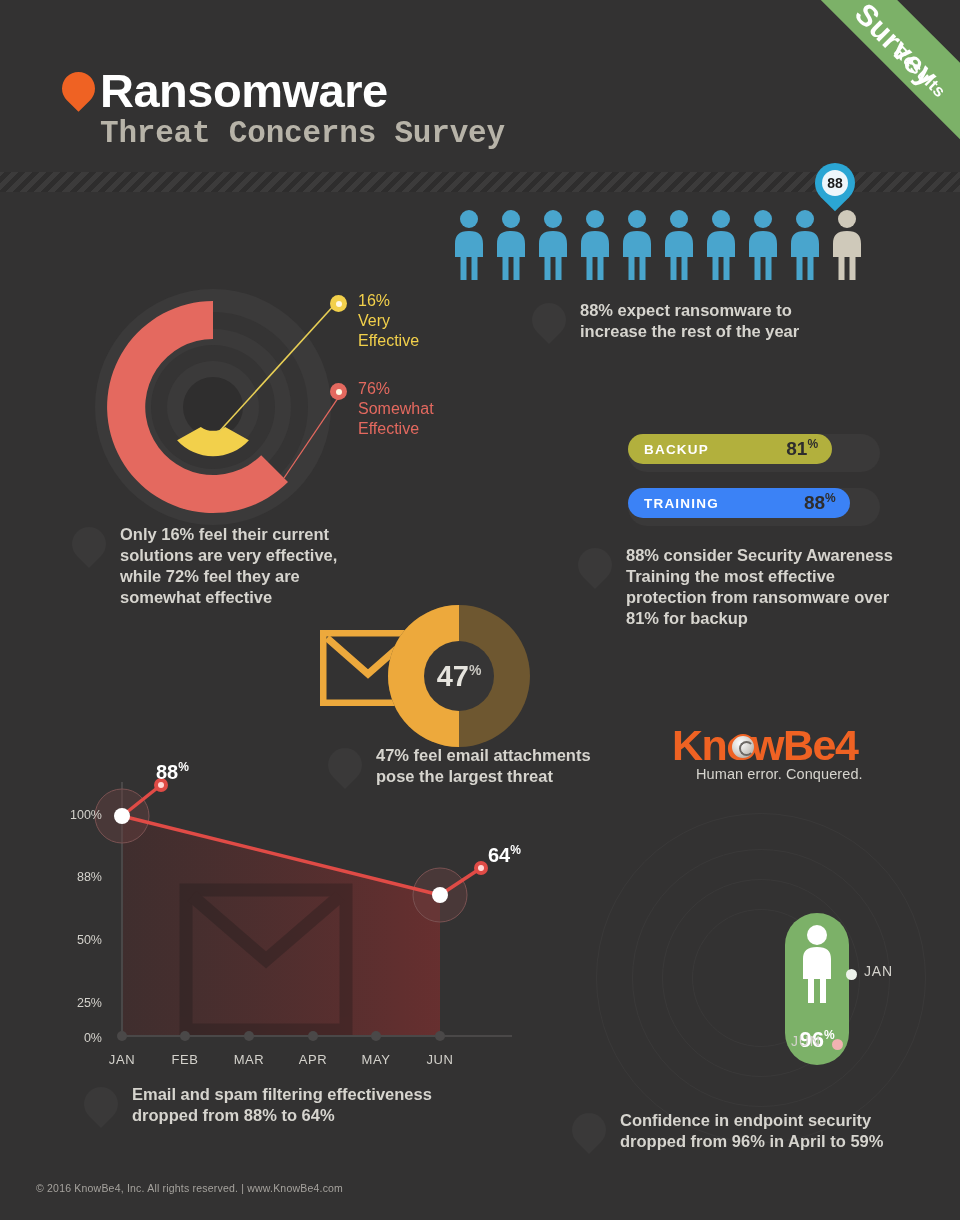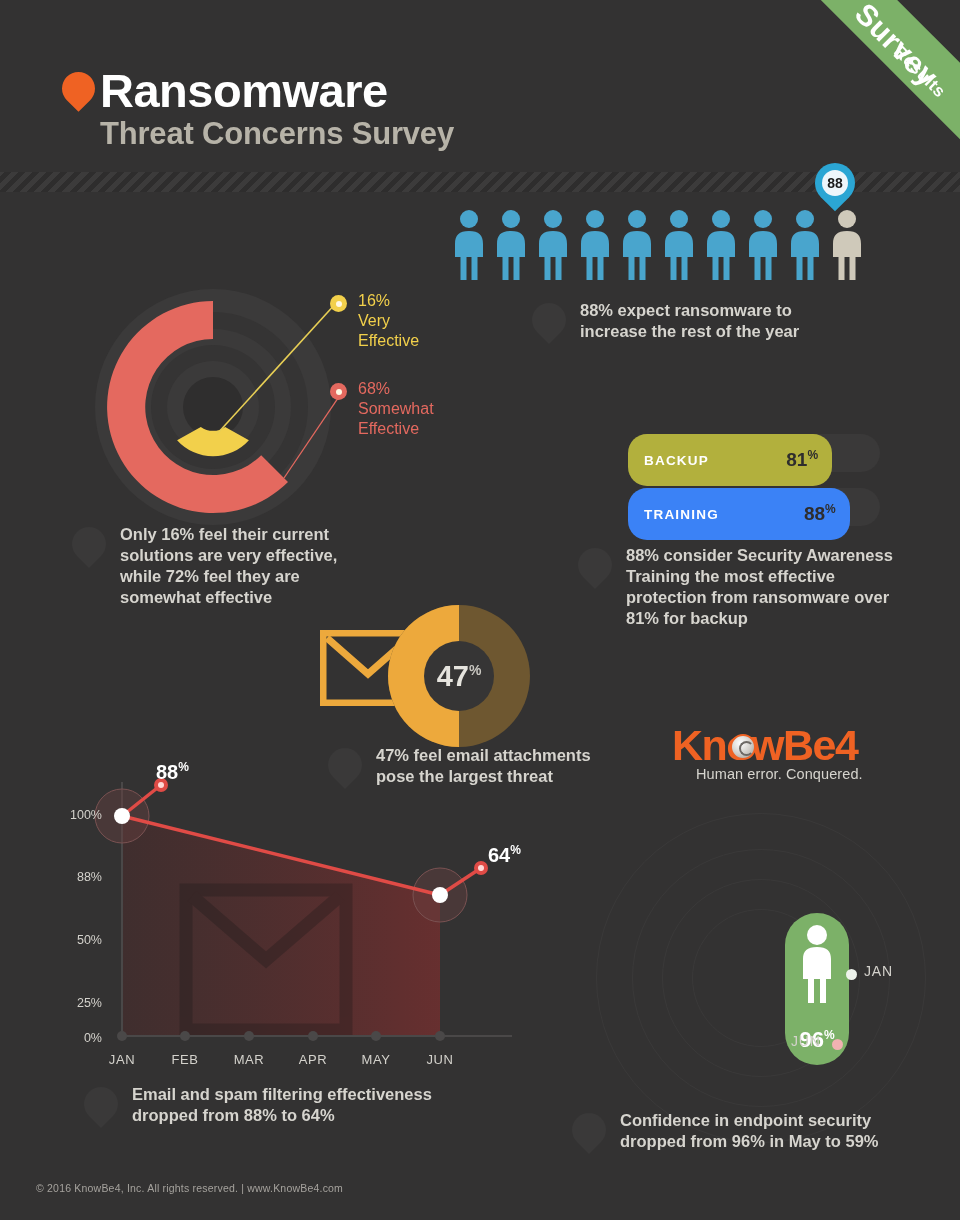--- a/index.html
+++ b/index.html
@@ -16,21 +16,21 @@
   .logo-dot {
     position:absolute; left:62px; top:72px; width:33px; height:33px;
     background:#ef6223; border-radius:50% 50% 50% 0; transform:rotate(-45deg);
   }
   .title-main {
     position:absolute; left:100px; top:63px;
     font-size:47px; font-weight:bold; color:#ffffff; letter-spacing:-0.5px;
   }
   .title-sub {
     position:absolute; left:100px; top:116px;
-    font-size:31px; font-weight:bold; color:#b7b3a8; letter-spacing:-0.2px;
+    font-size:31px; font-weight:bold; color:#b7b3a8; letter-spacing:-0.2px;font-family:Liberation Mono, monospace;
   }
   .ribbon {
     position:absolute; right:-72px; top:-4px; width:300px; height:54px;
     background:#7cb168; transform:rotate(45deg); transform-origin:center;
   }
   .ribbon-wrap { position:absolute; right:0; top:0; width:210px; height:178px; overflow:hidden; }
   .ribbon-t1 {
     position:absolute; right:12px; top:28px; transform:rotate(45deg);
     font-size:30px; font-weight:bold; color:#fff; letter-spacing:0.5px;
   }
@@ -82,21 +82,21 @@
   .lbl .dot i { width:6px; height:6px; border-radius:50%; background:#fff8e3; display:block; }
   .lbl .ltxt { position:absolute; left:28px; top:-4px; font-size:16px; line-height:20px; white-space:pre-line; }
   .lbl-16 .dot { background:#f2d04b; }
   .lbl-16 .ltxt { color:#f2d04b; }
   .lbl-72 .dot { background:#e4695f; }
   .lbl-72 .ltxt { color:#e4695f; }
 
   
   .bars { position:absolute; left:628px; top:434px; width:255px; height:92px; }
   .bar-track { position:absolute; left:0; width:252px; height:38px; background:#3a3939; border-radius:19px; }
-  .bar-fill { position:absolute; left:0; top:0; height:52px; border-radius:19px; display:flex; align-items:center; }
+  .bar-fill { position:absolute; left:0; top:0; height:30px; border-radius:19px; display:flex; align-items:center; }
   .bar-name { margin-left:16px; font-size:13.5px; font-weight:bold; color:#fff; letter-spacing:1.2px; }
   .bar-val { position:absolute; right:14px; font-size:19px; font-weight:bold; color:#2e2d2d; }
   .bar-val sup { font-size:12px; }
 
   
   .donut { position:absolute; left:388px; top:605px; width:142px; height:142px; }
   .donut-hole {
     position:absolute; left:36px; top:36px; width:70px; height:70px; border-radius:50%;
     background:#363535; display:flex; align-items:center; justify-content:center;
   }
@@ -252,21 +252,21 @@
     <div class="dot">
         <i></i>
       </div>
     <div class="ltxt">16%
 Very Effective</div>
   </div>
   <div class="lbl lbl-72" style="left:0; top:88px;">
     <div class="dot">
         <i></i>
       </div>
-    <div class="ltxt">68%
+    <div class="ltxt">76%
 Somewhat
 Effective</div>
   </div>
 </div>
 
 <div class="blurb" style="left:72px; top:524px; width:320px;">
   <div class="bullet"></div>
   <div class="btext">Only 16% feel their current
 solutions are very effective,
 while 72% feel they are
@@ -399,16 +399,16 @@
     <div class="epin-val" style="top:114px;"><span>96</span><sup>%</sup></div>
   </div>
   <div class="edot" style="left:246px; top:114px; background:#eef3ec;"></div>
   <div class="emonth" style="left:264px; top:108px;">JAN</div>
   <div class="edot" style="left:232px; top:184px; background:#f0b2b2;"></div>
   <div class="emonth" style="left:191px; top:178px;">JUN</div>
 </div>
 <div class="blurb" style="left:572px; top:1110px; width:370px;">
   <div class="bullet"></div>
   <div class="btext">Confidence in endpoint security
-dropped from 96% in May to 59%</div>
+dropped from 96% in April to 59%</div>
 </div>
 
 <div class="footer">© 2016 KnowBe4, Inc.  All rights reserved.   |   www.KnowBe4.com</div>
 
 </body></html>

